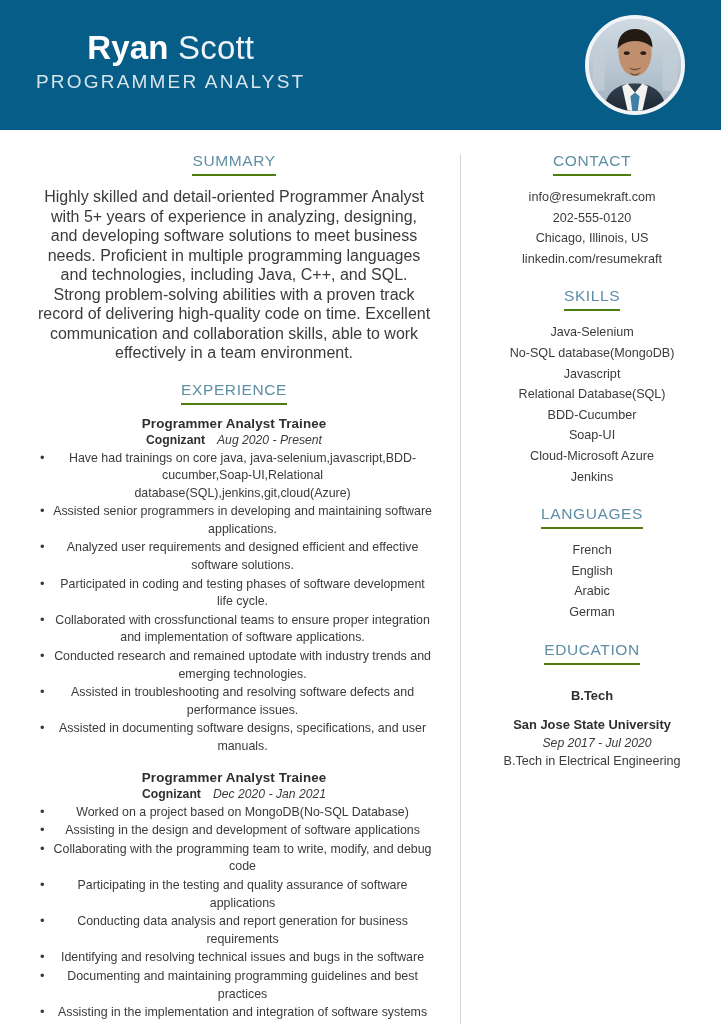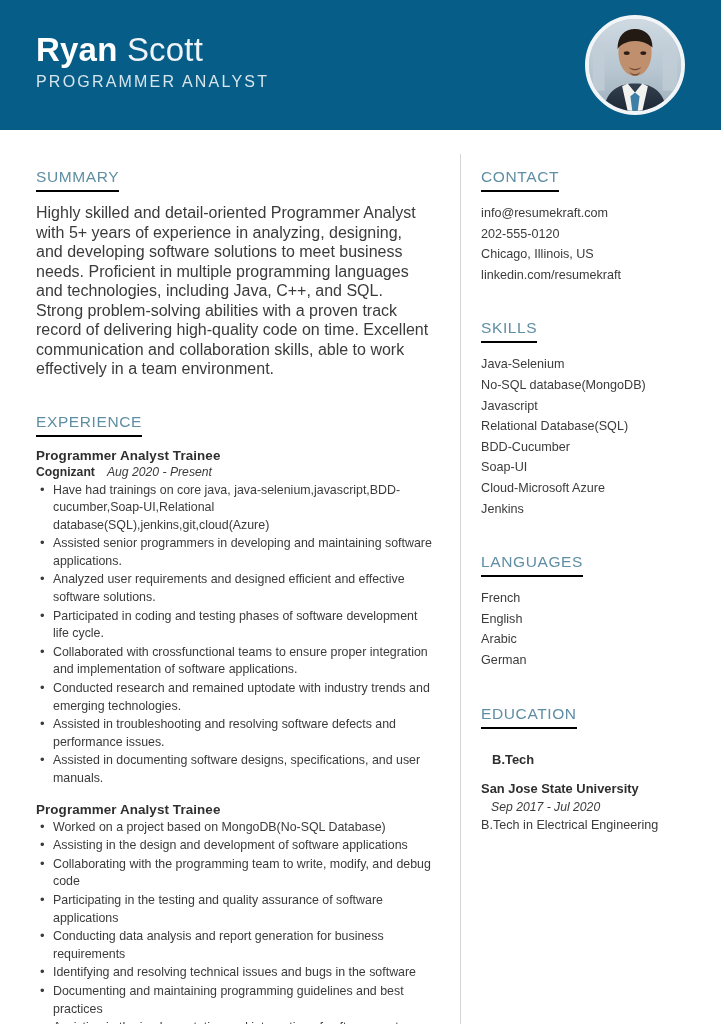--- a/index.html
+++ b/index.html
@@ -14,20 +14,21 @@
     color: #3a3a3a;
     overflow: hidden;
   }
 
   .resume {
     position: relative;
     width: 721px;
     height: 1024px;
     background: #ffffff;
     box-sizing: border-box;
+    text-align: center;
   }
 
   
   .banner {
     position: relative;
     height: 130px;
     background: #065d88;
     box-sizing: border-box;
     padding: 0 24px 0 36px;
     display: flex;
@@ -46,21 +47,21 @@
   }
   .name-first {
     font-weight: 700;
   }
   .name-last {
     font-weight: 400;
     color: #eef4f7;
   }
   .job-title {
     margin-top: 4px;
-    font-size: 16px;
+    font-size: 19px;
     letter-spacing: 2.2px;
     color: #d7e5ec;
     font-weight: 400;
     text-transform: uppercase;
   }
   .avatar {
     width: 100px;
     height: 100px;
     border-radius: 50%;
     border: 4px solid #f2f5f7;
@@ -102,22 +103,22 @@
   
   .section { margin-bottom: 18px; }
   .section-title {
     font-size: 15.5px;
     letter-spacing: 0.6px;
     font-weight: 400;
     color: #5f8ea4;
     text-transform: uppercase;
     padding-bottom: 4px;
     display: inline-block;
-    border-bottom: 2px solid #000000;
-    margin: 16px 0 11px 0;
+    border-bottom: 2px solid #4d7c0f;
+    margin: 0 0 11px 0;
   }
   .col-right .section-title { color: #5f8ea4; }
 
   
   .summary-text {
     font-size: 16px;
     line-height: 19.5px;
     color: #3b3b3b;
     margin: 0;
   }
@@ -271,20 +272,23 @@
             <li>Collaborated with crossfunctional teams to ensure proper integration and implementation of software applications.</li>
             <li>Conducted research and remained uptodate with industry trends and emerging technologies.</li>
             <li>Assisted in troubleshooting and resolving software defects and performance issues.</li>
             <li>Assisted in documenting software designs, specifications, and user manuals.</li>
           </ul>
         </div>
 
         
         <div class="exp-entry">
           <div class="exp-role">Programmer Analyst Trainee</div>
+          <div class="exp-meta">
+            <span class="exp-company">Cognizant</span><span class="exp-dates">Dec 2020 - Jan 2021</span>
+          </div>
           <ul class="bullets">
             <li>Worked on a project based on MongoDB(No-SQL Database)</li>
             <li>Assisting in the design and development of software applications</li>
             <li>Collaborating with the programming team to write, modify, and debug code</li>
             <li>Participating in the testing and quality assurance of software applications</li>
             <li>Conducting data analysis and report generation for business requirements</li>
             <li>Identifying and resolving technical issues and bugs in the software</li>
             <li>Documenting and maintaining programming guidelines and best practices</li>
             <li>Assisting in the implementation and integration of software systems</li>
           </ul>

